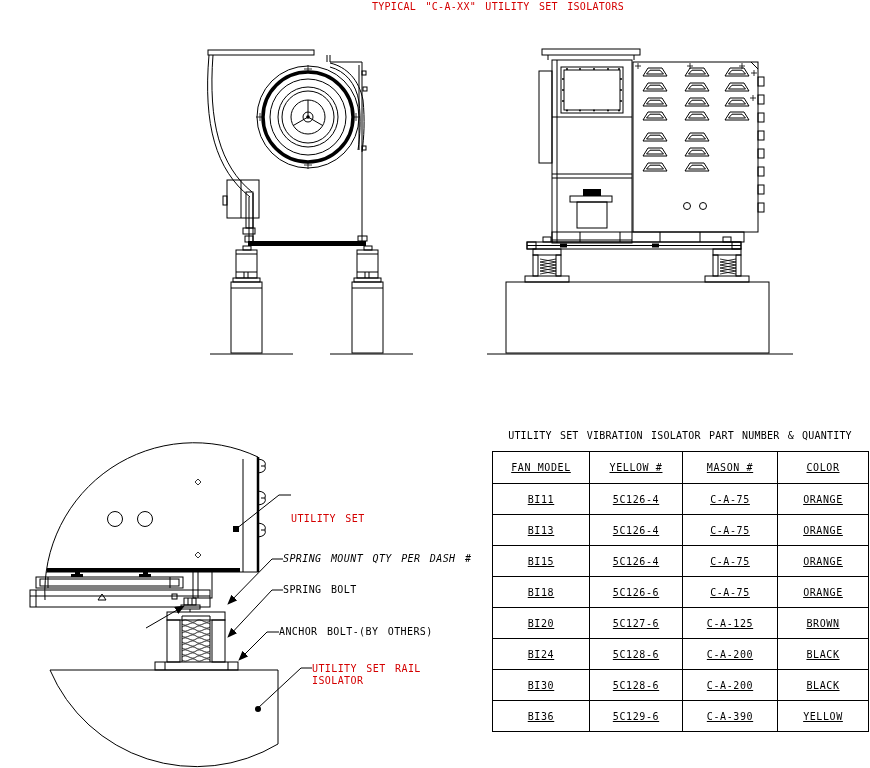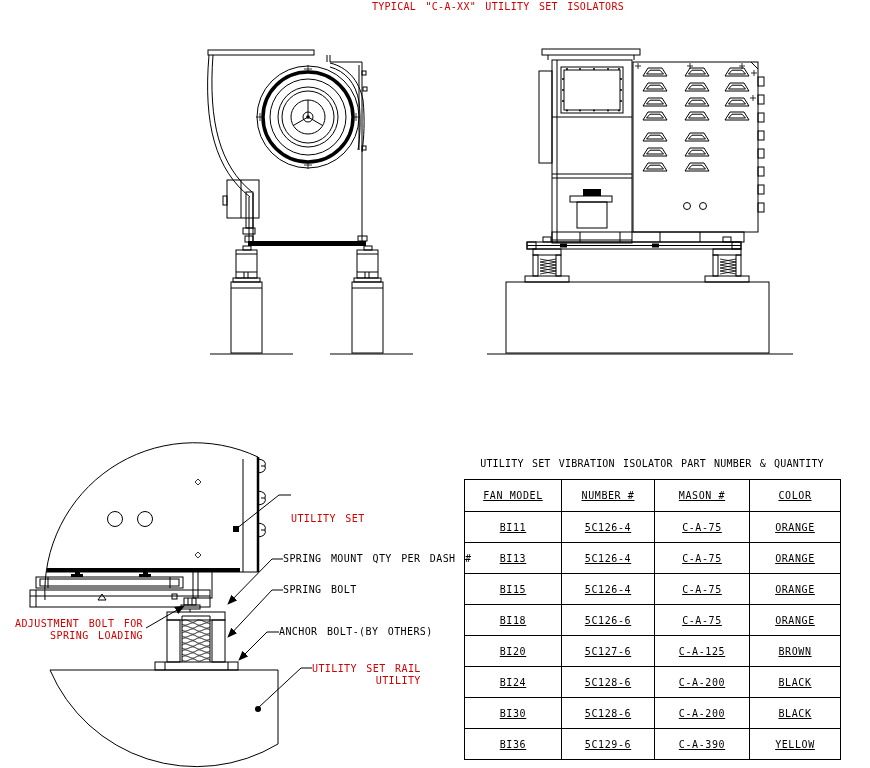--- a/index.html
+++ b/index.html
@@ -4,21 +4,21 @@
 <style>
   html,body{margin:0;padding:0;background:#fff;}
   .canvas{position:relative;width:870px;height:768px;background:#fff;overflow:hidden;
           font-family:"DejaVu Sans Mono",monospace;}
   svg{position:absolute;left:0;top:0;}
   .lbl{position:absolute;font-size:10px;line-height:12px;white-space:nowrap;
        letter-spacing:.4px;word-spacing:3px;color:#000;}
   .red{color:var(--red,#d40000);}
   .title{width:258px;text-align:center;letter-spacing:.3px;word-spacing:3px;}
   .rt{text-align:right;}
-  .tblwrap{position:absolute;left:464px;top:430px;width:376px;margin-top:28px;}
+  .tblwrap{position:absolute;left:492px;top:430px;width:376px;}
   .tbltitle{font-size:10px;letter-spacing:.2px;word-spacing:2px;text-align:center;
             white-space:nowrap;color:#000;}
   table.iso{border-collapse:collapse;table-layout:fixed;width:376px;margin-top:10px;text-decoration:underline;}
   table.iso th,table.iso td{border:1px solid #000;font-size:10px;font-weight:normal;
             text-align:center;vertical-align:middle;height:30px;padding:0;
             letter-spacing:.6px;color:#000;}
   col.c1{width:97px}col.c2{width:93px}col.c3{width:95px}col.c4{width:91px}
 </style>
 </head>
 <body>
@@ -237,45 +237,41 @@
     <path d="M146,628 L184,606" marker-end="url(#arw)"></path>
     <path d="M279,632 H267 L239,660" marker-end="url(#arw)"></path>
     <path d="M312,668 H301 L258,708"></path>
     <circle cx="258" cy="709" r="3" fill="#000" stroke="none"></circle>
   </g>
 </svg>
 
 <div class="lbl red title" style="left:369px;top:1px;">TYPICAL "C-A-XX" UTILITY SET ISOLATORS</div>
 
 <div class="lbl red" style="left:291px;top:513px;">UTILITY SET</div>
-<div class="lbl" style="left:283px;top:553px;">SPRING MOUNT QTY PER DASH #</div>
+<div class="lbl" style="left:283px;top:553px;font-style:italic;">SPRING MOUNT QTY PER DASH #</div>
 <div class="lbl" style="left:283px;top:584px;">SPRING BOLT</div>
-<div class="lbl red rt" style="left:0px;top:618px;width:143px;">
-  <div>ADJUSTMENT BOLT FOR</div>
-  <div>SPRING LOADING</div>
-</div>
 <div class="lbl" style="left:279px;top:626px;">ANCHOR BOLT-(BY OTHERS)</div>
-<div class="lbl red" style="left:312px;top:663px;text-align:right;">
+<div class="lbl red" style="left:312px;top:663px;">
   <div>UTILITY SET RAIL</div>
-  <div>UTILITY</div>
+  <div>ISOLATOR</div>
 </div>
 
 <div class="tblwrap">
   <div class="tbltitle">UTILITY SET VIBRATION ISOLATOR PART NUMBER &amp; QUANTITY</div>
   <table class="iso">
     <colgroup>
           <col class="c1">
           <col class="c2">
           <col class="c3">
           <col class="c4">
         </colgroup>
     <thead>
       <tr>
         <th style="height:31px">FAN MODEL</th>
-        <th>NUMBER #</th>
+        <th>YELLOW #</th>
         <th>MASON #</th>
         <th>COLOR</th>
       </tr>
     </thead>
     <tbody>
       <tr>
         <td>BI11</td>
         <td>5C126-4</td>
         <td>C-A-75</td>
         <td>ORANGE</td>

